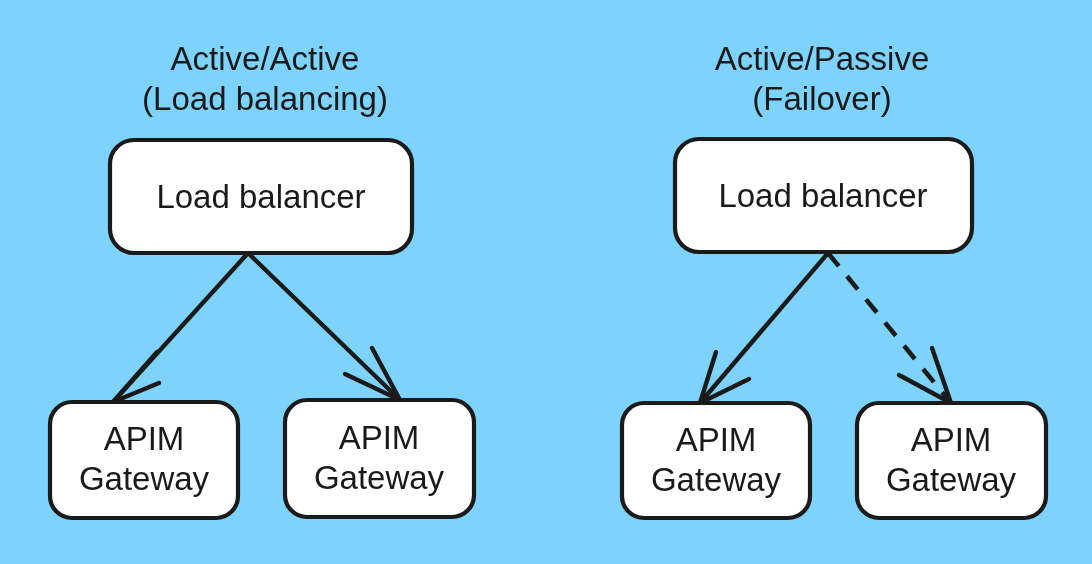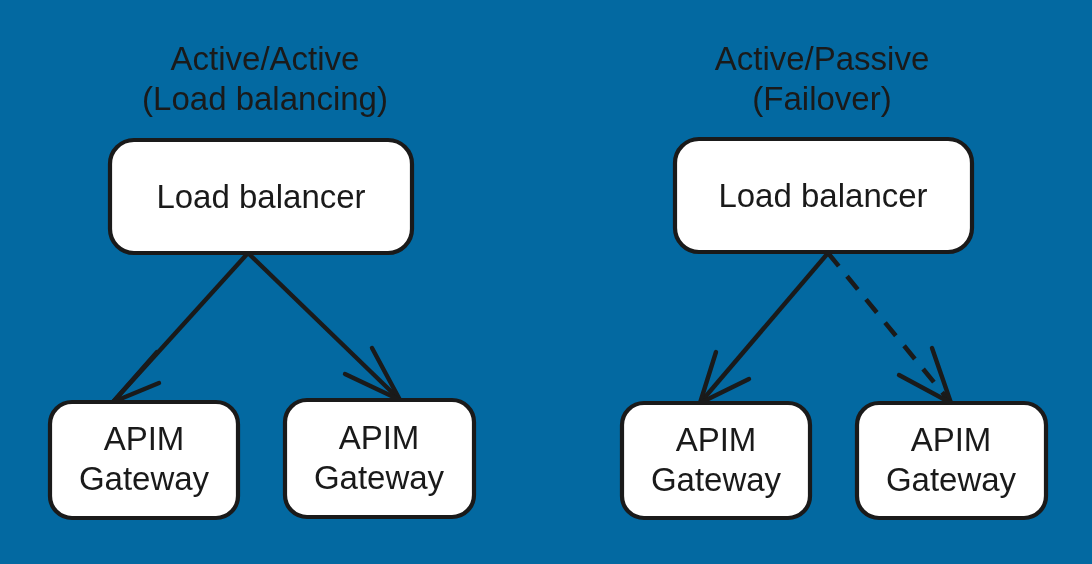--- a/index.html
+++ b/index.html
@@ -5,21 +5,21 @@
 <style>
   html, body {
     margin: 0;
     padding: 0;
     background: #ffffff;
   }
   #canvas {
     position: relative;
     width: 1092px;
     height: 564px;
-    background: #0369a1;
+    background: #7dd3fc;
     overflow: hidden;
     font-family: "Liberation Sans", sans-serif;
   }
   #diagram-svg {
     position: absolute;
     left: 0;
     top: 0;
     width: 1092px;
     height: 564px;
   }

